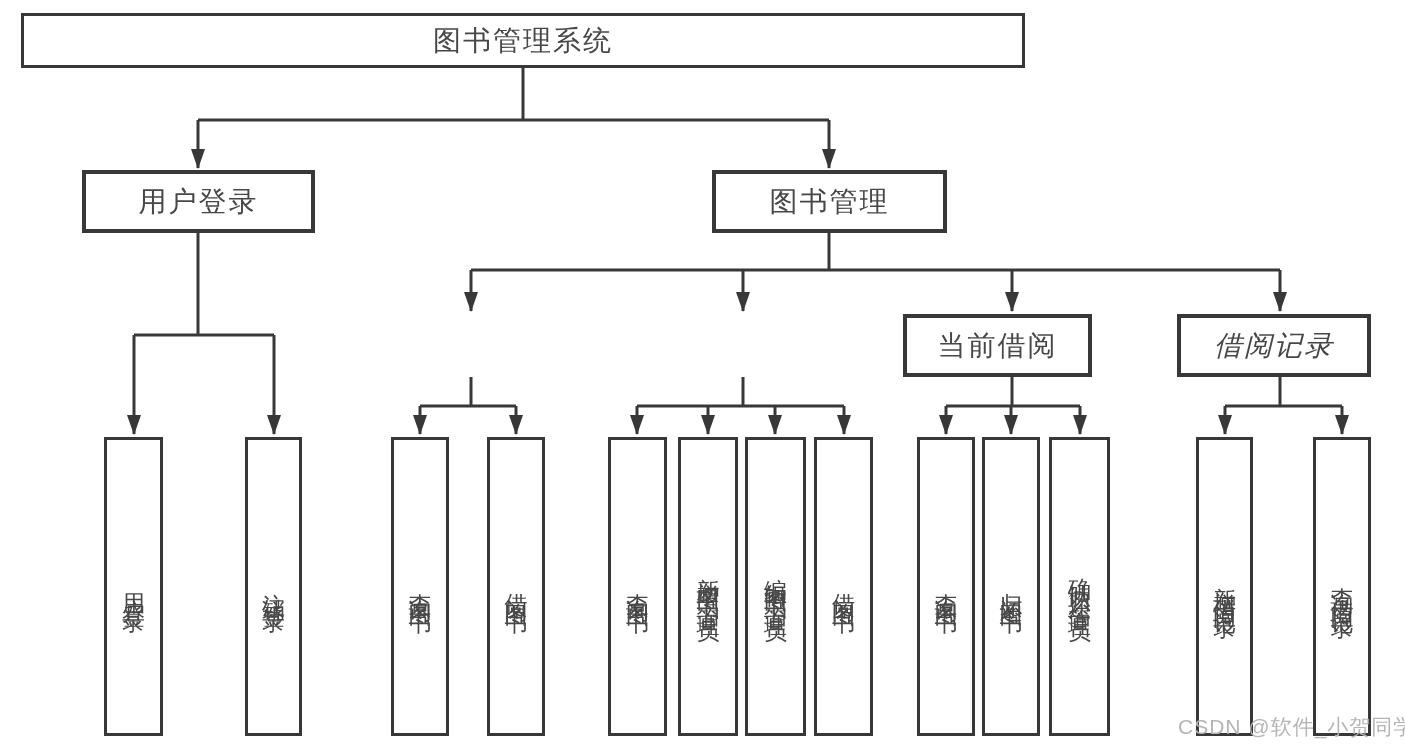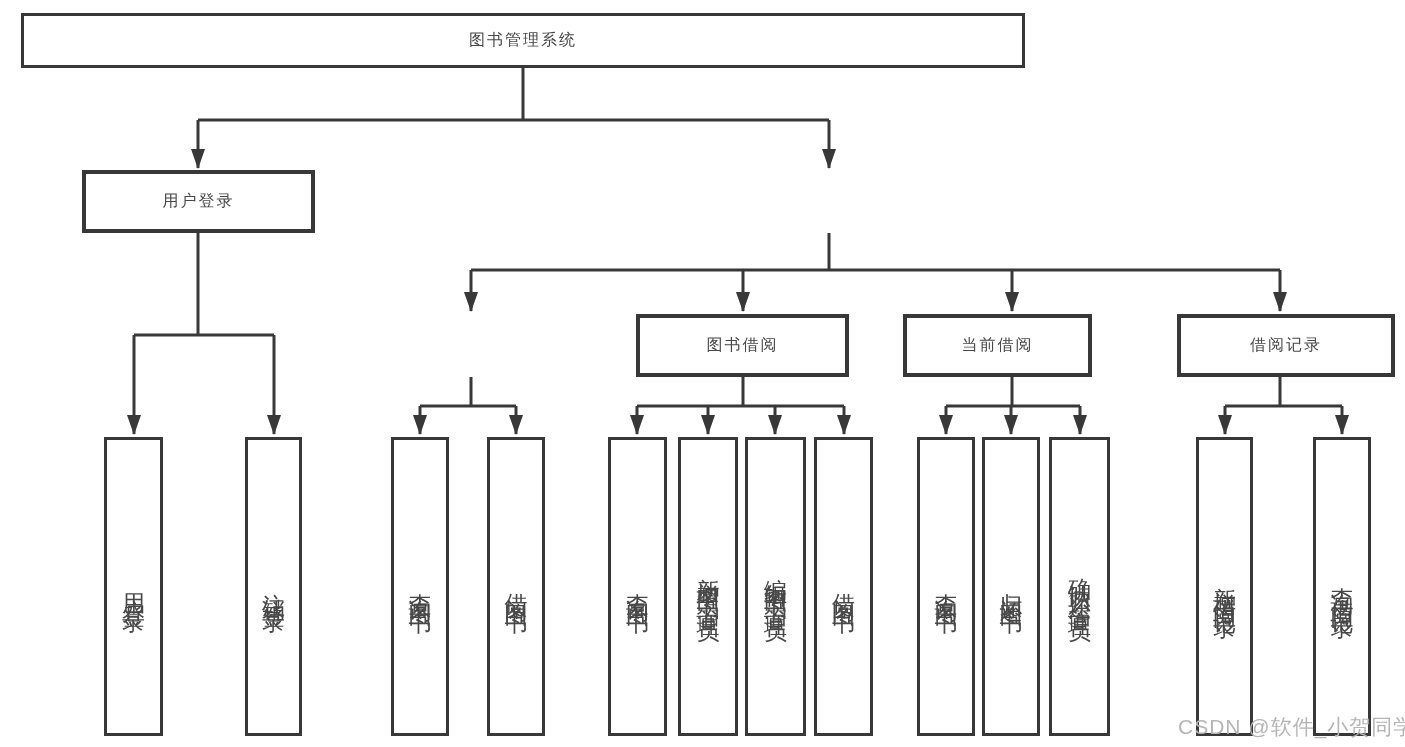--- a/index.html
+++ b/index.html
@@ -22,21 +22,21 @@
   .cl { stroke: var(--line); stroke-width: 3; fill: none; }
   #arrowhead path { fill: var(--line); stroke: none; }
   .box {
     position: absolute;
     box-sizing: border-box;
     background: #ffffff;
     border: 3px solid var(--line);
     display: flex;
     align-items: center;
     justify-content: center;
-    font-size: 16px;
+    font-size: 28px;
     letter-spacing: 2px;
     color: var(--text);
     z-index: 2;
     text-align: center;
   }
   .mid { border-width: 4px; }
   .v {
     writing-mode: vertical-rl;
     letter-spacing: 6px;
     line-height: 1;
@@ -102,24 +102,24 @@
 
     <path class="cl" d="M1280,377 V406"></path>
     <path class="cl" d="M1225,406 H1342"></path>
     <path class="cl" d="M1225,406 V434" marker-end="url(#arrowhead)"></path>
     <path class="cl" d="M1342,406 V434" marker-end="url(#arrowhead)"></path>
   </svg>
 
   <div class="box" style="left:21px; top:13px; width:1004px; height:55px;">图书管理系统</div>
 
   <div class="box mid" style="left:82px; top:170px; width:233px; height:63px;">用户登录</div>
+  <div class="box mid" style="left:712px; top:170px; width:235px; height:63px;">图书管理</div>
 
-  <div class="box mid" style="left:636px; top:314px; width:213px; height:63px;">图书借阅</div>
   <div class="box mid" style="left:903px; top:314px; width:189px; height:63px;">当前借阅</div>
-  <div class="box mid" style="left:1177px; top:314px; width:218px; height:63px;">借阅记录</div>
+  <div class="box mid" style="left:1177px; top:314px; width:194px; height:63px;font-style:italic;">借阅记录</div>
 
   <div class="box v" style="left:104px; top:437px; width:59px; height:299px;">用户登录</div>
   <div class="box v" style="left:245px; top:437px; width:57px; height:299px;">注销登录</div>
 
   <div class="box v" style="left:391px; top:437px; width:58px; height:299px;">查询图书</div>
   <div class="box v" style="left:487px; top:437px; width:58px; height:299px;">借阅图书</div>
 
   <div class="box v" style="left:608px; top:437px; width:59px; height:299px;">查询图书</div>
   <div class="box v" style="left:678px; top:437px; width:60px; height:299px;">新增图书（管理员）</div>
   <div class="box v" style="left:745px; top:437px; width:61px; height:299px;">编辑图书（管理员）</div>

